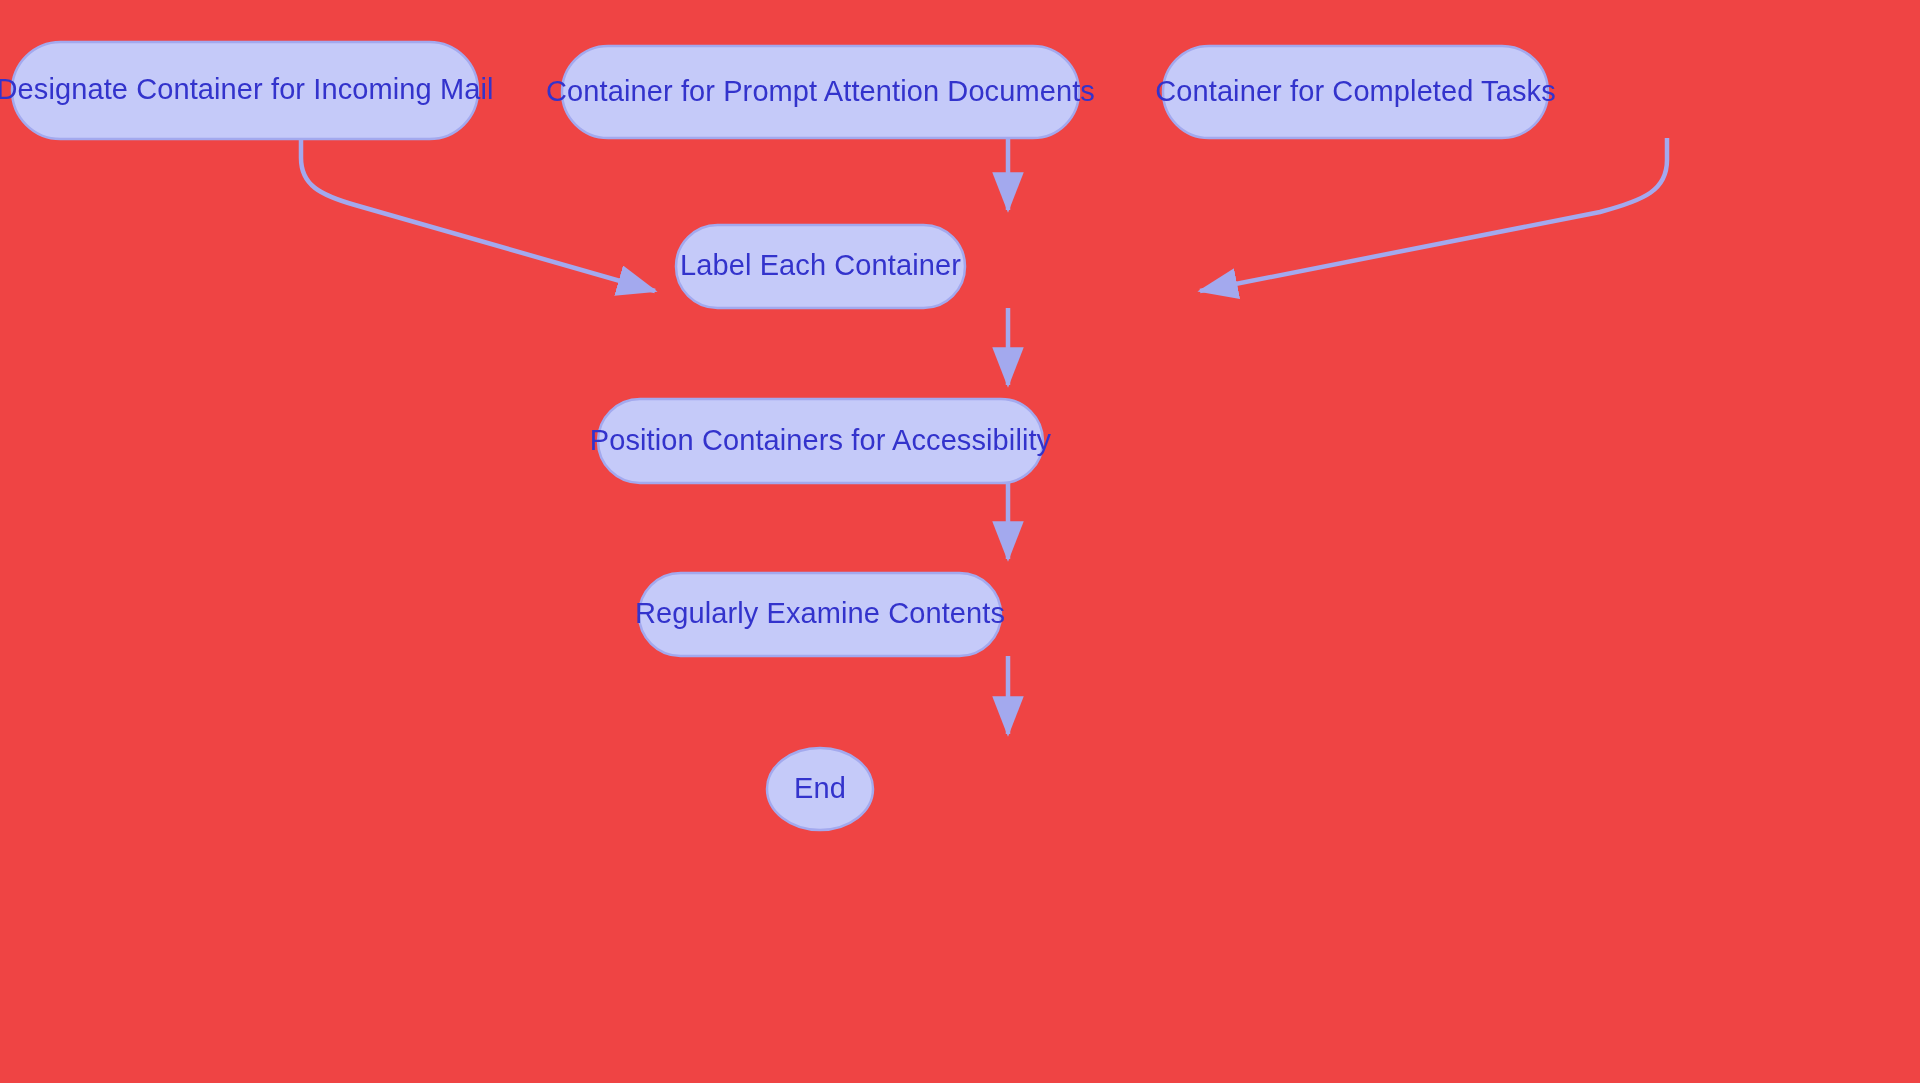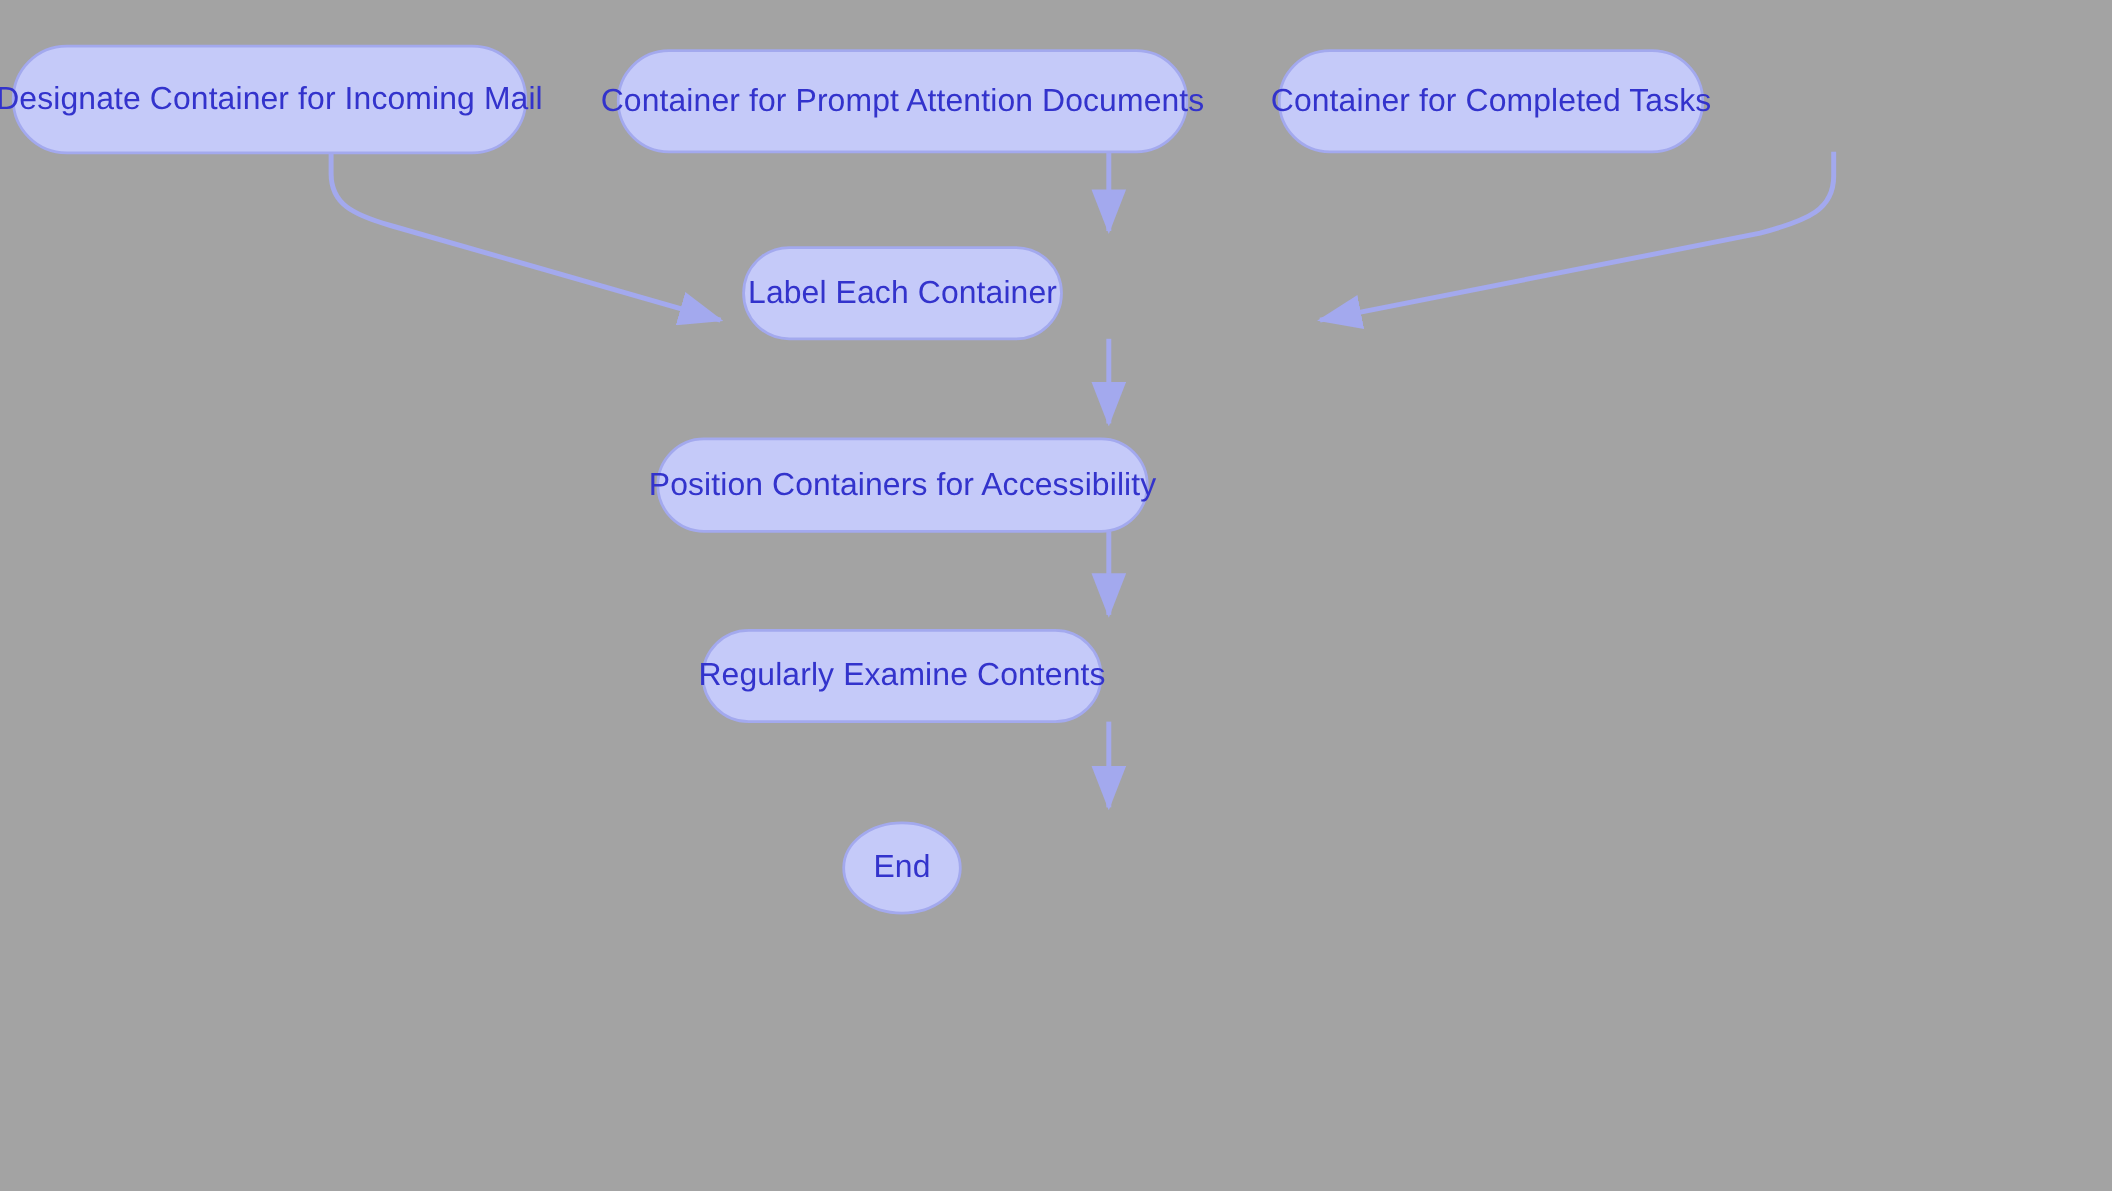--- a/index.html
+++ b/index.html
@@ -34,21 +34,21 @@
     font-weight: 400;
     letter-spacing: 0.1px;
     dominant-baseline: middle;
     text-anchor: middle;
     pointer-events: none;
   }
 </style>
 </head>
 <body>
 
-<div id="flow-root" style="background: #a3a3a3;">
+<div id="flow-root" style="background: #ef4444;">
 
   <svg id="flow-svg" viewBox="0 0 1920 1083" xmlns="http://www.w3.org/2000/svg">
 
     <defs>
       <marker id="arrowhead" markerWidth="9" markerHeight="7" refX="8.4" refY="3.5" orient="auto" markerUnits="strokeWidth">
         <path d="M0,0 L9,3.5 L0,7 Z" fill="#a3a9ee"></path>
       </marker>
     </defs>
 
     <g>

